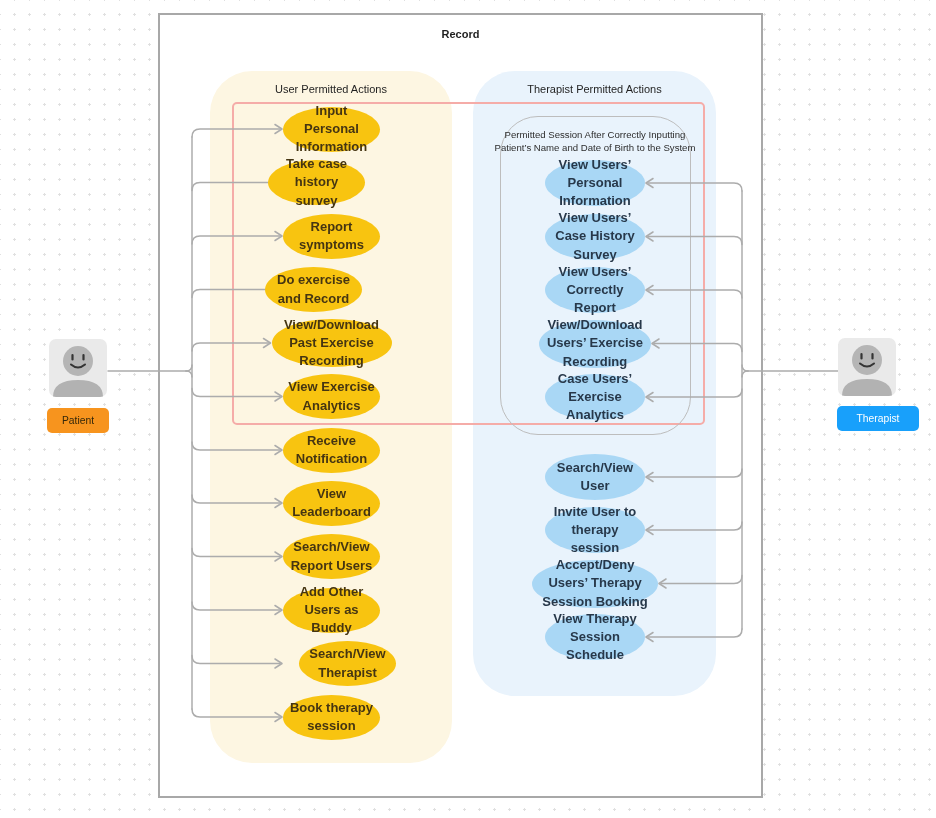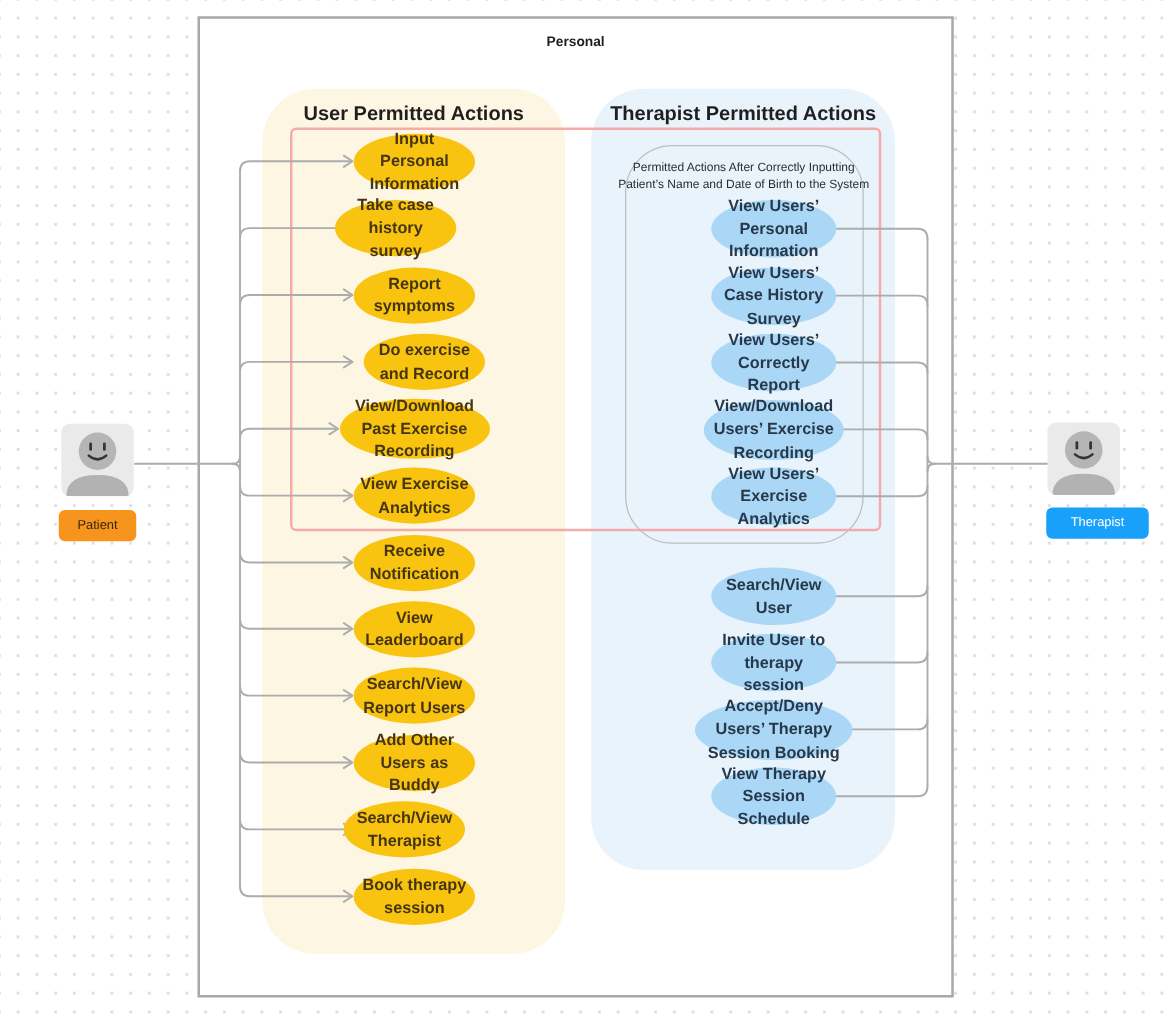--- a/index.html
+++ b/index.html
@@ -23,21 +23,21 @@
   .diagram-title{
     position:absolute;left:158px;top:28px;width:605px;
     text-align:center;font-size:11px;font-weight:700;color:#1f1f1f;
     z-index:6;
   }
   .lane{position:absolute;border-radius:42px;z-index:1;}
   .lane-user{left:210px;top:71px;width:242px;height:692px;background:var(--user-lane,#fdf6e2);}
   .lane-therapist{left:473px;top:71px;width:243px;height:625px;background:var(--ther-lane,#e9f3fc);}
   .lane-header{
     position:absolute;z-index:6;text-align:center;
-    font-size:16px;font-weight:700;color:#1f1f1f;
+    font-size:11px;font-weight:400;color:#1f1f1f;
   }
   .lane-header.user{left:210px;top:83px;width:242px;}
   .lane-header.ther{left:473px;top:83px;width:243px;}
   .highlight-rect{
     position:absolute;left:232px;top:102px;width:473px;height:323px;
     border:2px solid var(--highlight,#f5aca8);border-radius:5px;
     box-sizing:border-box;z-index:2;background:transparent;
   }
   .gated-box{
     position:absolute;left:500px;top:116px;width:191px;height:319px;
@@ -49,52 +49,52 @@
     text-align:center;font-size:9.6px;font-weight:500;color:#2d2d2d;line-height:1.35;
   }
   svg.connectors{position:absolute;left:0;top:0;z-index:3;}
   .oval{
     position:absolute;z-index:4;border-radius:50%;
     display:flex;align-items:center;justify-content:center;
     text-align:center;font-size:13px;font-weight:700;line-height:1.4;
     color:#383125;padding:0 5px;box-sizing:border-box;
   }
   .oval.yellow{background:var(--user-oval,#f8c410);color:#453512;}
-  .oval.blue{background:var(--ther-oval,#a9d7f5);color:#27384a;margin-left:24px;}
+  .oval.blue{background:var(--ther-oval,#a9d7f5);color:#27384a;}
   .actor-card{
     position:absolute;width:58px;height:58px;border-radius:7px;
     background:var(--avatar-bg,#eaeaea);overflow:hidden;z-index:4;
   }
   .actor-badge{
     position:absolute;height:25px;border-radius:5px;z-index:4;
     display:flex;align-items:center;justify-content:center;
     font-size:10.3px;font-weight:500;
   }
   .badge-patient{left:47px;top:408px;width:62px;background:var(--patient-badge,#f7941e);color:#33270a;}
   .badge-therapist{left:837px;top:406px;width:82px;background:var(--ther-badge,#18a0fb);color:#ffffff;}
 </style>
 </head>
 <body>
 
 <div class="canvas">
 
   <div class="frame"></div>
 
-  <div class="diagram-title">Personal</div>
+  <div class="diagram-title">Record</div>
 
   <div class="lane lane-user"></div>
   <div class="lane lane-therapist"></div>
 
   <div class="lane-header user">User Permitted Actions</div>
   <div class="lane-header ther">Therapist Permitted Actions</div>
 
   <div class="highlight-rect"></div>
   <div class="gated-box"></div>
   <div class="gated-caption">
-    <div>Permitted Actions After Correctly Inputting</div>
+    <div>Permitted Session After Correctly Inputting</div>
     <div>Patient’s Name and Date of Birth to the System</div>
   </div>
 
   <svg class="connectors" id="connectors" width="936" height="818">
       <path d="M 192 137 L 192 709" fill="none" stroke="#acacac" stroke-width="1.5" stroke-linecap="round" stroke-linejoin="round"></path>
       <path d="M 742 191 L 742 629" fill="none" stroke="#acacac" stroke-width="1.5" stroke-linecap="round" stroke-linejoin="round"></path>
       <path d="M 108 371 L 186 371" fill="none" stroke="#acacac" stroke-width="1.5" stroke-linecap="round" stroke-linejoin="round"></path>
       <path d="M 186 371 Q 192 371 192 365" fill="none" stroke="#acacac" stroke-width="1.5" stroke-linecap="round" stroke-linejoin="round"></path>
       <path d="M 186 371 Q 192 371 192 377" fill="none" stroke="#acacac" stroke-width="1.5" stroke-linecap="round" stroke-linejoin="round"></path>
       <path d="M 838 371 L 748 371" fill="none" stroke="#acacac" stroke-width="1.5" stroke-linecap="round" stroke-linejoin="round"></path>
@@ -141,34 +141,34 @@
       <path d="M 742 575.5 Q 742 583.5 734 583.5 L 661 583.5" fill="none" stroke="#acacac" stroke-width="1.5" stroke-linecap="round" stroke-linejoin="round"></path>
       <path d="M 666 579 L 659 583.5 L 666 588" fill="none" stroke="#acacac" stroke-width="1.5" stroke-linecap="round" stroke-linejoin="round"></path>
       <path d="M 742 629 Q 742 637 734 637 L 648 637" fill="none" stroke="#acacac" stroke-width="1.5" stroke-linecap="round" stroke-linejoin="round"></path>
       <path d="M 653 632.5 L 646 637 L 653 641.5" fill="none" stroke="#acacac" stroke-width="1.5" stroke-linecap="round" stroke-linejoin="round"></path>
     </svg>
 
   <div id="ovals-layer">
       <div class="oval yellow" style="left: 283px; top: 106.5px; width: 97px; height: 45px;">Input Personal Information</div>
       <div class="oval yellow" style="left: 268px; top: 160px; width: 97px; height: 45px;">Take case history survey</div>
       <div class="oval yellow" style="left: 283px; top: 213.5px; width: 97px; height: 45px;">Report symptoms</div>
-      <div class="oval yellow" style="left: 291px; top: 267px; width: 97px; height: 45px;">Do exercise and Record</div>
+      <div class="oval yellow" style="left: 265px; top: 267px; width: 97px; height: 45px;">Do exercise and Record</div>
       <div class="oval yellow" style="left: 271.5px; top: 319px; width: 120px; height: 48px;">View/Download Past Exercise Recording</div>
       <div class="oval yellow" style="left: 283px; top: 374px; width: 97px; height: 45px;">View Exercise Analytics</div>
       <div class="oval yellow" style="left: 283px; top: 427.5px; width: 97px; height: 45px;">Receive Notification</div>
       <div class="oval yellow" style="left: 283px; top: 480.5px; width: 97px; height: 45px;">View Leaderboard</div>
       <div class="oval yellow" style="left: 283px; top: 534px; width: 97px; height: 45px;">Search/View Report Users</div>
       <div class="oval yellow" style="left: 283px; top: 587.5px; width: 97px; height: 45px;">Add Other Users as Buddy</div>
-      <div class="oval yellow" style="left: 275px; top: 641px; width: 97px; height: 45px;">Search/View Therapist</div>
+      <div class="oval yellow" style="left: 299px; top: 641px; width: 97px; height: 45px;">Search/View Therapist</div>
       <div class="oval yellow" style="left: 283px; top: 694.5px; width: 97px; height: 45px;">Book therapy session</div>
       <div class="oval blue" style="left: 545px; top: 160px; width: 100px; height: 46px;">View Users’ Personal Information</div>
       <div class="oval blue" style="left: 545px; top: 213.5px; width: 100px; height: 46px;">View Users’ Case History Survey</div>
       <div class="oval blue" style="left: 545px; top: 267px; width: 100px; height: 46px;">View Users’ Correctly Report</div>
       <div class="oval blue" style="left: 539px; top: 319.5px; width: 112px; height: 48px;">View/Download Users’ Exercise Recording</div>
-      <div class="oval blue" style="left: 545px; top: 374px; width: 100px; height: 46px;">View Users’ Exercise Analytics</div>
+      <div class="oval blue" style="left: 545px; top: 374px; width: 100px; height: 46px;">Case Users’ Exercise Analytics</div>
       <div class="oval blue" style="left: 545px; top: 454px; width: 100px; height: 46px;">Search/View User</div>
       <div class="oval blue" style="left: 545px; top: 507px; width: 100px; height: 46px;">Invite User to therapy session</div>
       <div class="oval blue" style="left: 532px; top: 559.5px; width: 126px; height: 48px;">Accept/Deny Users’ Therapy Session Booking</div>
       <div class="oval blue" style="left: 545px; top: 614px; width: 100px; height: 46px;">View Therapy Session Schedule</div>
     </div>
 
   <div class="actor-card" style="left:49px;top:339px">
     <svg width="58" height="58" viewBox="0 0 58 58">
       <circle cx="29" cy="22" r="15" fill="#b5b5b5"></circle>
       <line x1="23.5" y1="16" x2="23.5" y2="20.5" stroke="#343434" stroke-width="2.2" stroke-linecap="round"></line>

